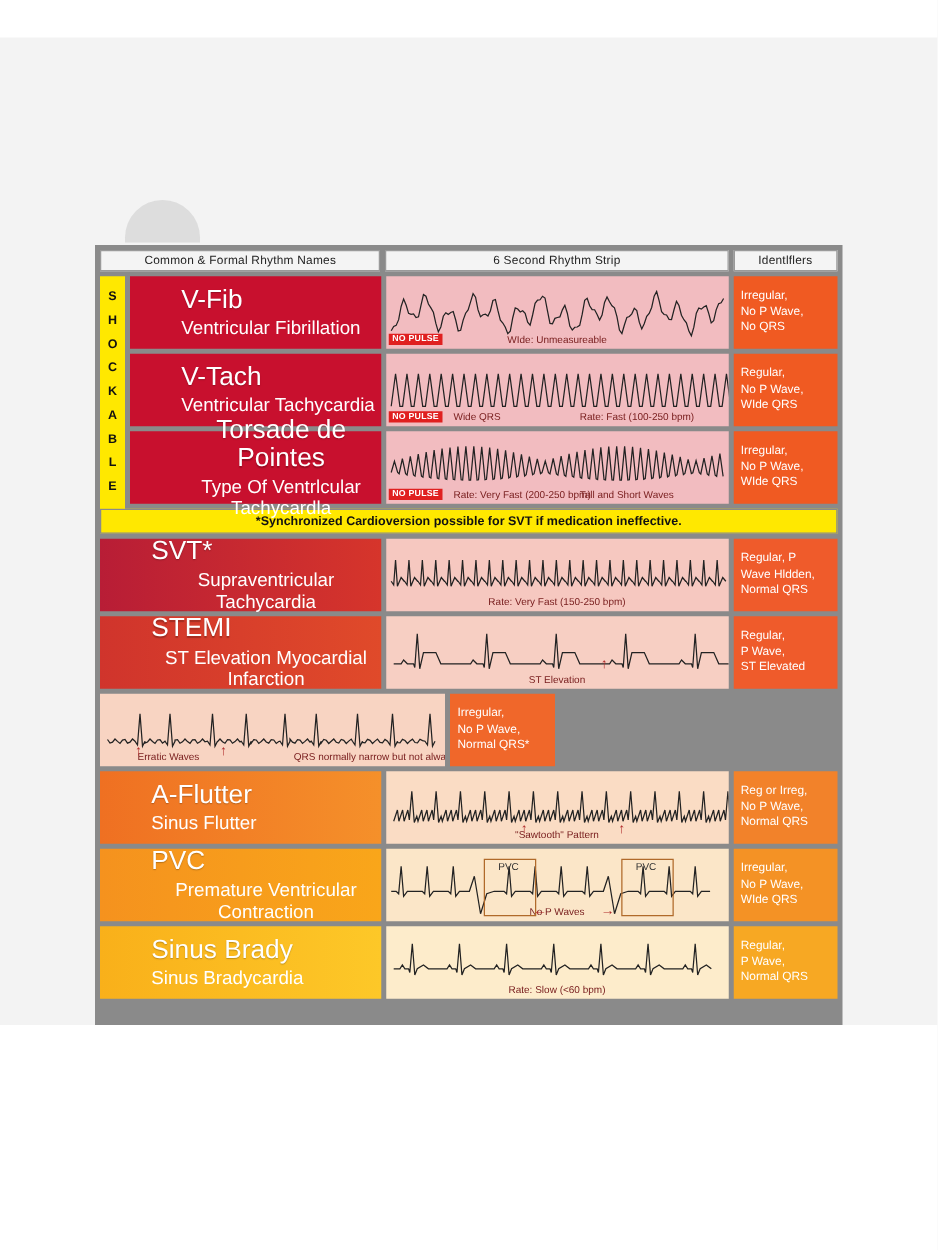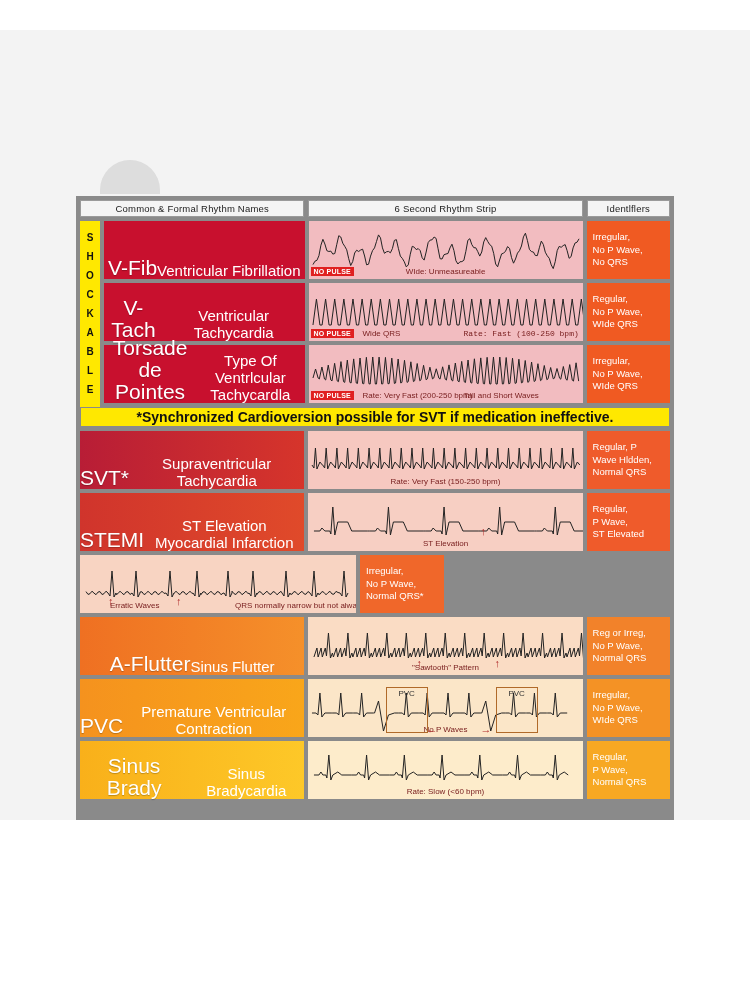--- a/index.html
+++ b/index.html
@@ -100,26 +100,27 @@
     position: absolute;
     left: 0;
     top: 0;
     height: 186px;
     box-sizing: border-box;
     padding: 3px 0;
   }
   .name-cell {
     box-sizing: border-box;
     display: flex;
-    flex-direction: row;
-    align-items: flex-end;
+    flex-direction: column;
+    align-items: flex-start;
     justify-content: center;
     color: #fff;
     text-align: center;
     margin-right: 4px;
+    padding-left: 41px;
   }
   .name-title {
     font-size: 21px;
     font-weight: normal;
     line-height: 1.05;
     text-shadow: 0 1px 1px rgba(0,0,0,.25);
   }
   .name-sub {
     font-size: 15px;
     margin-top: 3px;
@@ -170,21 +171,21 @@
 
   .banner {
     height: 20px;
     margin-bottom: 4px;
     background: #ffe800;
     border: 1px solid #8a8a8a;
     box-sizing: border-box;
     display: flex;
     align-items: center;
     justify-content: center;
-    font-size: 14px;
+    font-size: 10px;
     font-weight: bold;
     color: #111;
   }
   .pvc-box {
     position: absolute;
     border: 1px solid #b06a2a;
     box-sizing: border-box;
   }
   .pvc-text {
     position: absolute;
@@ -249,21 +250,21 @@
           <div class="name-cell" style="background: linear-gradient(to right, rgb(200, 16, 46), rgb(200, 16, 46));">
             <div class="name-title">V-Tach</div>
             <div class="name-sub">Ventricular Tachycardia</div>
           </div>
           <div class="strip-cell" style="background: rgb(242, 188, 192);">
             <svg viewBox="0 0 276 58" preserveAspectRatio="none">
               <path d="M4.0 42.0 L7.5 16.0 L11.0 42.0 L13.2 42.0 L16.7 16.0 L20.2 42.0 L22.4 42.0 L25.9 16.0 L29.4 42.0 L31.6 42.0 L35.1 16.0 L38.6 42.0 L40.8 42.0 L44.3 16.0 L47.8 42.0 L50.0 42.0 L53.5 16.0 L57.0 42.0 L59.2 42.0 L62.7 16.0 L66.2 42.0 L68.4 42.0 L71.9 16.0 L75.4 42.0 L77.6 42.0 L81.1 16.0 L84.6 42.0 L86.8 42.0 L90.3 16.0 L93.8 42.0 L96.0 42.0 L99.5 16.0 L103.0 42.0 L105.2 42.0 L108.7 16.0 L112.2 42.0 L114.4 42.0 L117.9 16.0 L121.4 42.0 L123.6 42.0 L127.1 16.0 L130.6 42.0 L132.8 42.0 L136.3 16.0 L139.8 42.0 L142.0 42.0 L145.5 16.0 L149.0 42.0 L151.2 42.0 L154.7 16.0 L158.2 42.0 L160.4 42.0 L163.9 16.0 L167.4 42.0 L169.6 42.0 L173.1 16.0 L176.6 42.0 L178.8 42.0 L182.3 16.0 L185.8 42.0 L188.0 42.0 L191.5 16.0 L195.0 42.0 L197.2 42.0 L200.7 16.0 L204.2 42.0 L206.4 42.0 L209.9 16.0 L213.4 42.0 L215.6 42.0 L219.1 16.0 L222.6 42.0 L224.8 42.0 L228.3 16.0 L231.8 42.0 L234.0 42.0 L237.5 16.0 L241.0 42.0 L243.2 42.0 L246.7 16.0 L250.2 42.0 L252.4 42.0 L255.9 16.0 L259.4 42.0 L261.6 42.0 L265.1 16.0 L268.6 42.0 L270.8 42.0 L274.3 16.0 L277.8 42.0" fill="none" stroke="#222" stroke-width="1"></path>
             </svg>
             <div class="pulse-tag">NO PULSE</div>
             <div class="strip-note" style="left: 54px;">Wide QRS</div>
-            <div class="strip-note" style="left: 155px; font-family: Liberation Mono, monospace;">Rate: Fast (100-250 bpm)</div>
+            <div class="strip-note" style="left: 155px;">Rate: Fast (100-250 bpm)</div>
           </div>
           <div class="ident-cell" style="background: rgb(240, 90, 34);">
             <div>Regular,</div>
             <div>No P Wave,</div>
             <div>WIde QRS</div>
           </div>
         </div>
         <div class="row shockable">
           <div class="name-cell" style="background: linear-gradient(to right, rgb(200, 16, 46), rgb(200, 16, 46));">
             <div class="name-title">Torsade de Pointes</div>

